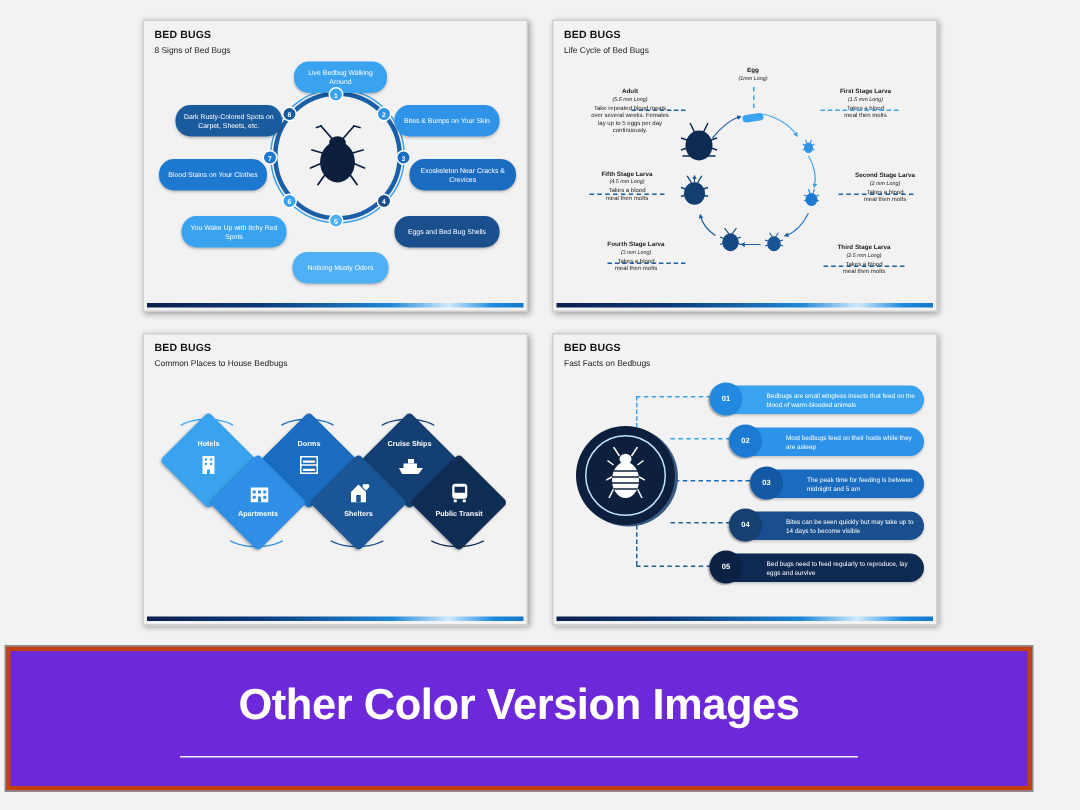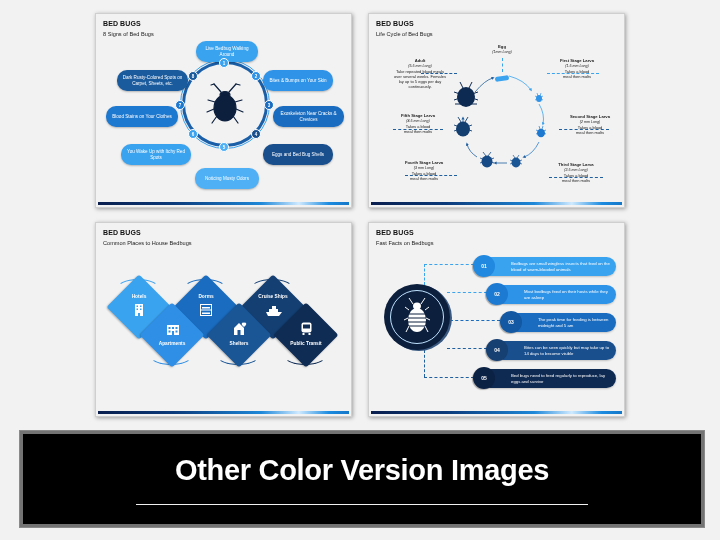--- a/index.html
+++ b/index.html
@@ -66,22 +66,22 @@
   .fact-num {
     position: absolute; width: 22px; height: 22px; border-radius: 50%;
     color: #fff; font-size: 5px; font-weight: bold; text-align: center; line-height: 22px;
     box-shadow: -1px 1px 1px rgba(0,0,0,0.3);
   }
   .big-circle { position: absolute; left: 15px; top: 61px; width: 66px; height: 66px; border-radius: 50%; background: #0c1f3d; box-shadow: 2px 1px 0 #3a5a82; }
   .big-circle-inner { position: absolute; left: 6px; top: 6px; width: 54px; height: 54px; border-radius: 50%; border: 1.5px solid #bfe3ff; }
 
   
   .banner {
-    position: absolute; left: 20px; top: 431px; width: 684px; height: 96px;
-    background: #000000; border: 3px solid #737373; outline: 1px solid #8a8a8a;
+    position: absolute; left: 4px; top: 431px; width: 684px; height: 96px;
+    background: #6d28d9; border: 3px solid #c2410c; outline: 1px solid #8a8a8a;
   }
   .banner-text { position: absolute; left: 0; right: 0; top: 20px; text-align: center; color: #fff; font-size: 29px; font-weight: bold; letter-spacing: -0.3px; }
   .banner-line { position: absolute; left: 113px; right: 113px; top: 70px; height: 1px; background: #f0f0f0; }
 </style>
 </head>
 <body>
 
 <div class="slide" id="slide1">
   <div class="slide-title">BED BUGS</div>
   <div class="slide-sub">8 Signs of Bed Bugs</div>

